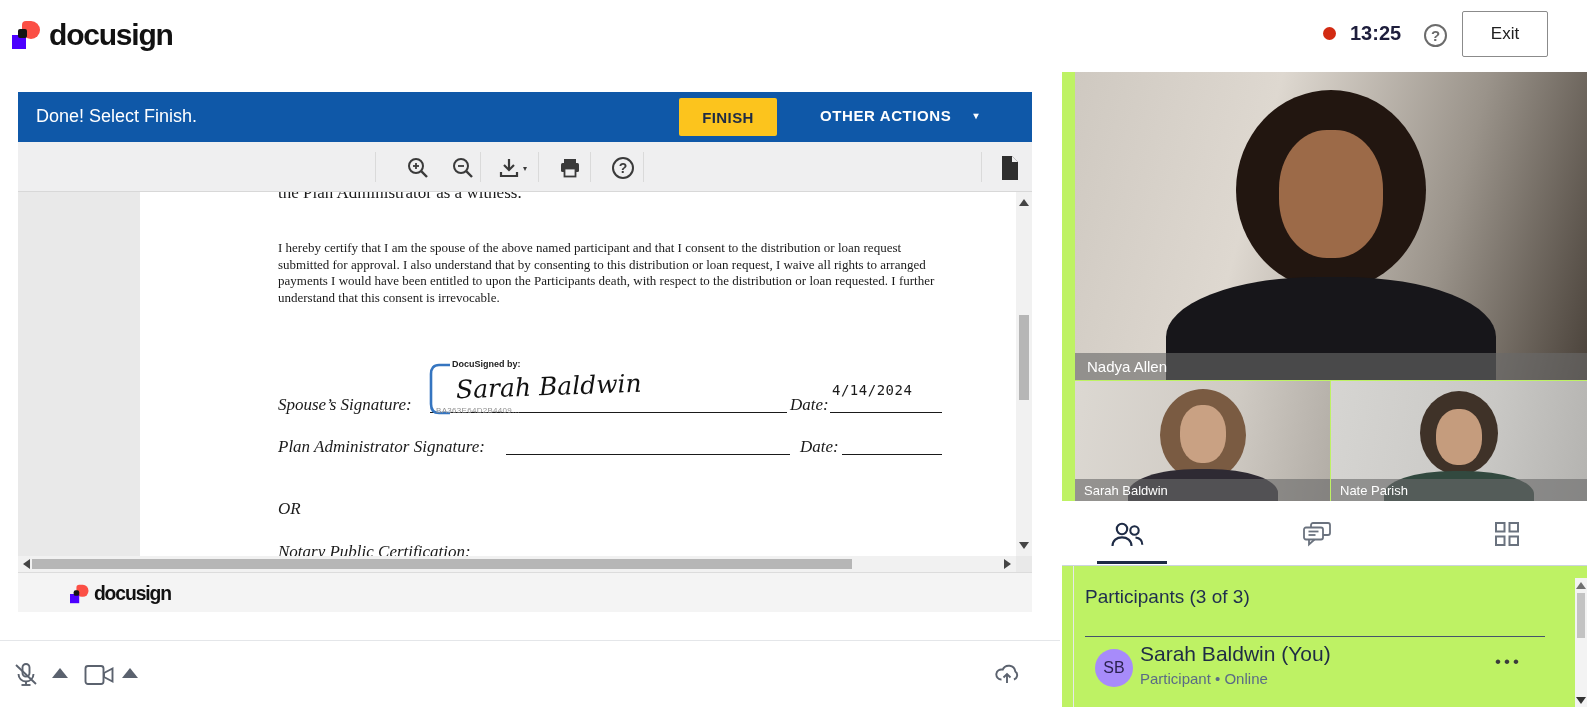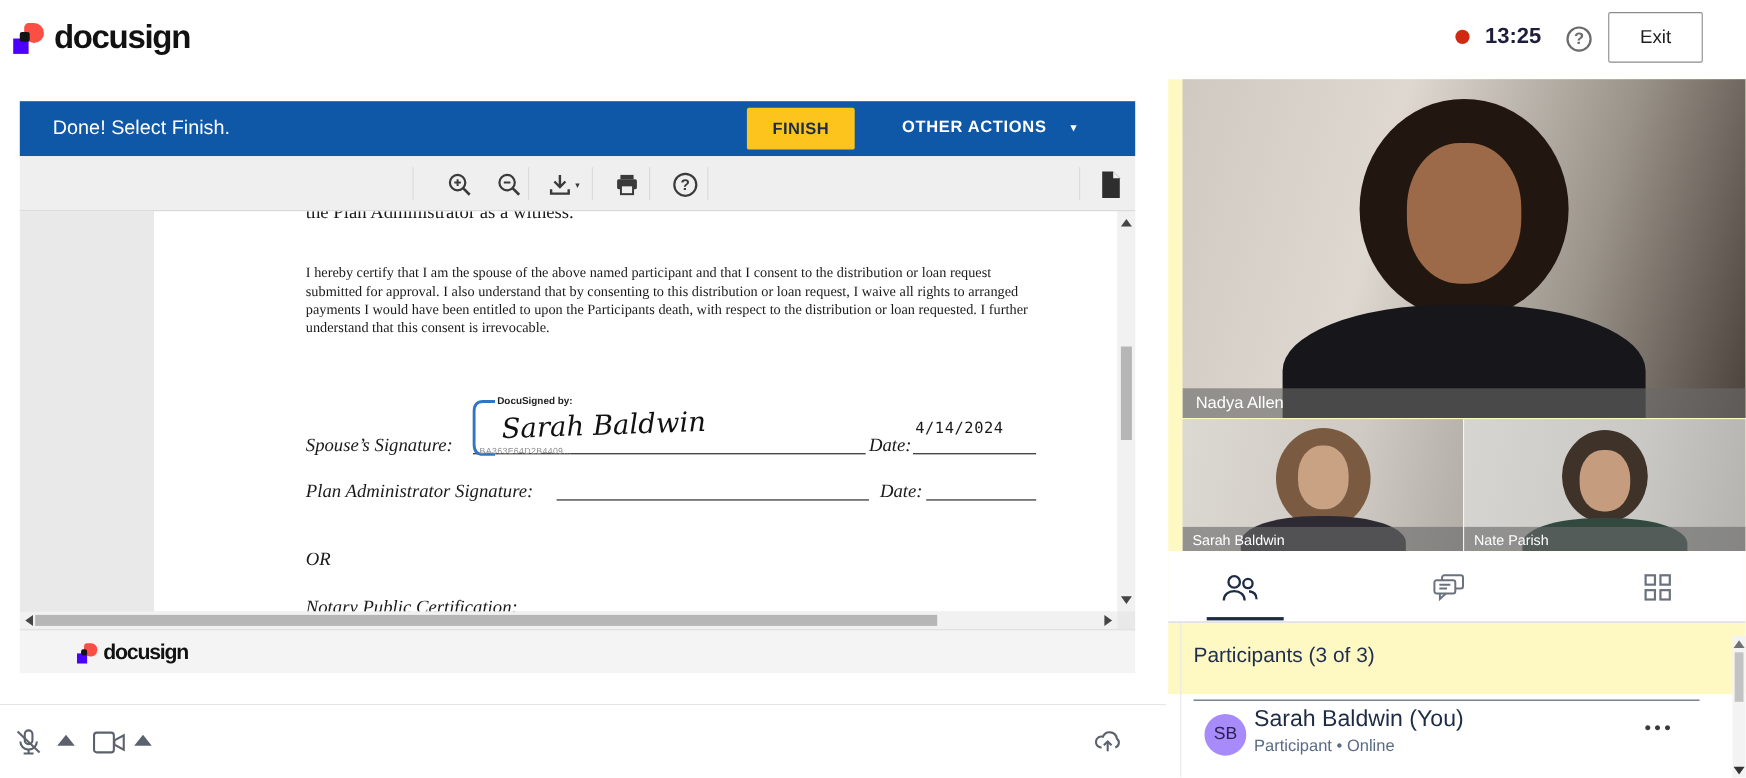--- a/index.html
+++ b/index.html
@@ -20,21 +20,21 @@
   .rec-dot { width:13px; height:13px; border-radius:50%; background:#d22a12; }
   .rec-time { font-size:20px; font-weight:600; color:#1e1e3c; }
   .help-circ { position:absolute; left:1424px; top:24px; width:23px; height:23px; border:2px solid #6b6b6b;
                border-radius:50%; color:#6b6b6b; font-size:15px; font-weight:700; text-align:center; line-height:20px; }
   .exit-btn { position:absolute; left:1462px; top:11px; width:86px; height:46px; background:#fff;
               border:1px solid #8b8b8b; border-radius:2px; font-size:17px; color:#202020;
               display:flex; align-items:center; justify-content:center; cursor:pointer; }
 
   
   .banner { position:absolute; left:18px; top:92px; width:1014px; height:50px; background:#0f58a8; }
-  .banner-msg { position:absolute; left:30px; top:14px; color:#fff; font-size:18px; }
+  .banner-msg { position:absolute; left:18px; top:14px; color:#fff; font-size:18px; }
   .finish-btn { position:absolute; left:661px; top:6px; width:98px; height:38px; background:#fcc41d;
                 border:none; border-radius:2px; color:#1e2b45; font-weight:700; font-size:15px;
                 letter-spacing:.4px; cursor:pointer; }
   .other-actions { position:absolute; left:802px; top:15px; color:#fff; font-weight:700; font-size:15px;
                    letter-spacing:.6px; display:flex; align-items:center; gap:22px; cursor:pointer; }
   .other-actions .caret { font-size:10px; }
 
   
   .toolbar { position:absolute; left:18px; top:142px; width:1014px; height:50px; background:#efeff0;
              border-bottom:1px solid #d8d8d8; }
@@ -88,21 +88,21 @@
   .df-sep { color:#9a9a9a; margin:0 10px 0 16px; }
 
   
   .av-bar { position:absolute; left:0; top:640px; width:1060px; height:67px; background:#fff;
             border-top:1px solid #e4e6e9; }
   .av-ic { position:absolute; top:20px; cursor:pointer; }
   .caret-up { width:0; height:0; border-left:8px solid transparent; border-right:8px solid transparent;
               border-bottom:10px solid #5b626e; }
 
   
-  .panel { position:absolute; left:1062px; top:72px; width:525px; height:559px; background:#fef9c3; }
+  .panel { position:absolute; left:1062px; top:72px; width:525px; height:635px; background:#bef264; }
   .panel-edge { position:absolute; left:11px; top:429px; width:1px; height:206px; background:#e6e8eb; }
   .video { position:absolute; overflow:hidden; }
   .video-main { left:13px; top:0; width:512px; height:308px; background:linear-gradient(105deg,#cfc9c1 0%,#ded8d0 35%,#9a938a 70%,#4a423a 100%); }
   .thumb1 { left:13px; top:309px; width:255px; height:120px; background:linear-gradient(100deg,#dcd8d2 0%,#cfcac3 60%,#b2ada6 100%); }
   .thumb2 { left:269px; top:309px; width:256px; height:120px; background:linear-gradient(100deg,#d6d5d2 0%,#c9c8c5 60%,#b4b3b0 100%); }
   .name-bar { position:absolute; left:0; bottom:0; width:100%; background:rgba(105,105,105,.62); color:#fff;
               display:flex; align-items:center; }
   .name-bar.lg { height:27px; font-size:15px; padding-left:12px; }
   .name-bar.sm { height:22px; font-size:13px; padding-left:9px; }
   .p-hair { position:absolute; left:50%; transform:translateX(-50%); border-radius:50%; }

